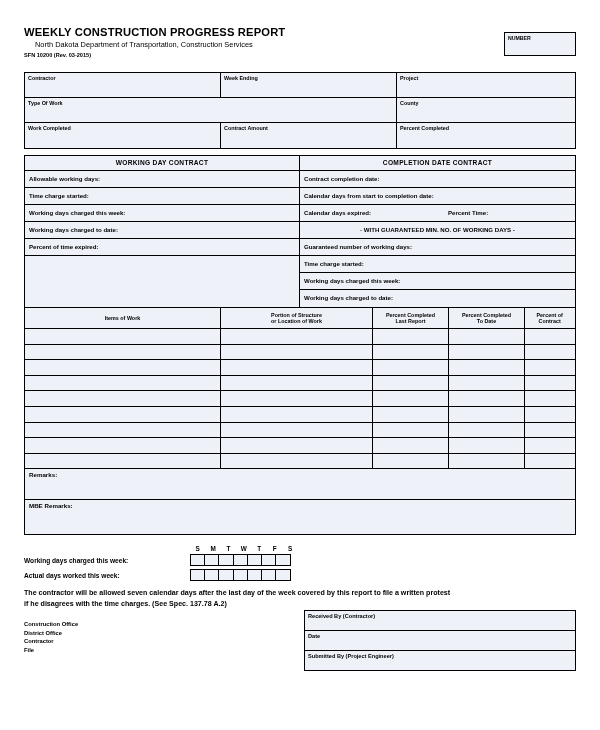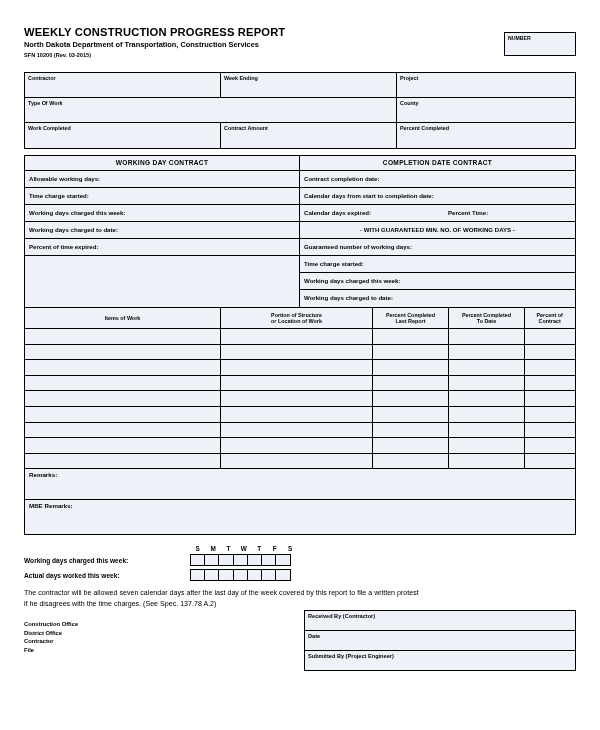--- a/index.html
+++ b/index.html
@@ -35,23 +35,24 @@
     height: 44px;
   }
   .hdr-title {
     font-size: 11.2px;
     font-weight: bold;
     letter-spacing: 0.15px;
     line-height: 13px;
   }
   .hdr-sub {
     font-size: 7.4px;
-    font-weight: bold;
+    font-weight: normal;
     line-height: 10px;
     margin-top: 1px;
+    margin-left: 11px;
   }
   .hdr-sfn {
     font-size: 5.6px;
     font-weight: bold;
     line-height: 8px;
     margin-top: 1px;
   }
   .num-box {
     position: absolute;
     right: 0;
@@ -228,21 +229,21 @@
     border: 1.2px solid #000;
     margin-right: -1.2px;
     background: #eef1f8;
     box-sizing: border-box;
   }
 
   
   .note {
     margin-top: 7px;
     font-size: 7.1px;
-    font-weight: normal;
+    font-weight: bold;
     line-height: 10.5px;
     width: 552px;
   }
 
   
   .footer {
     margin-top: 7px;
     position: relative;
     height: 56px;
   }

